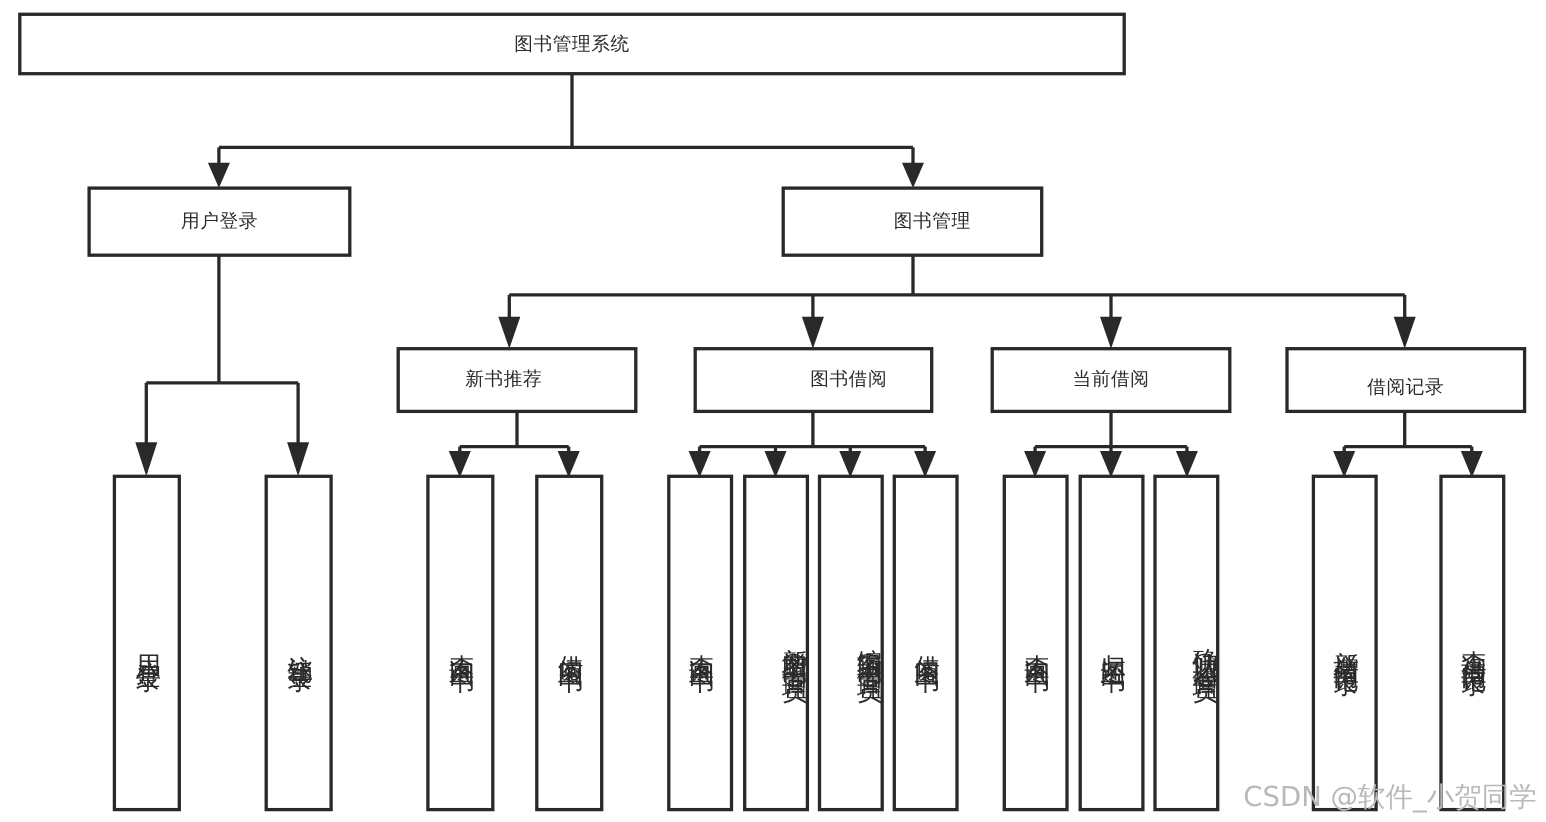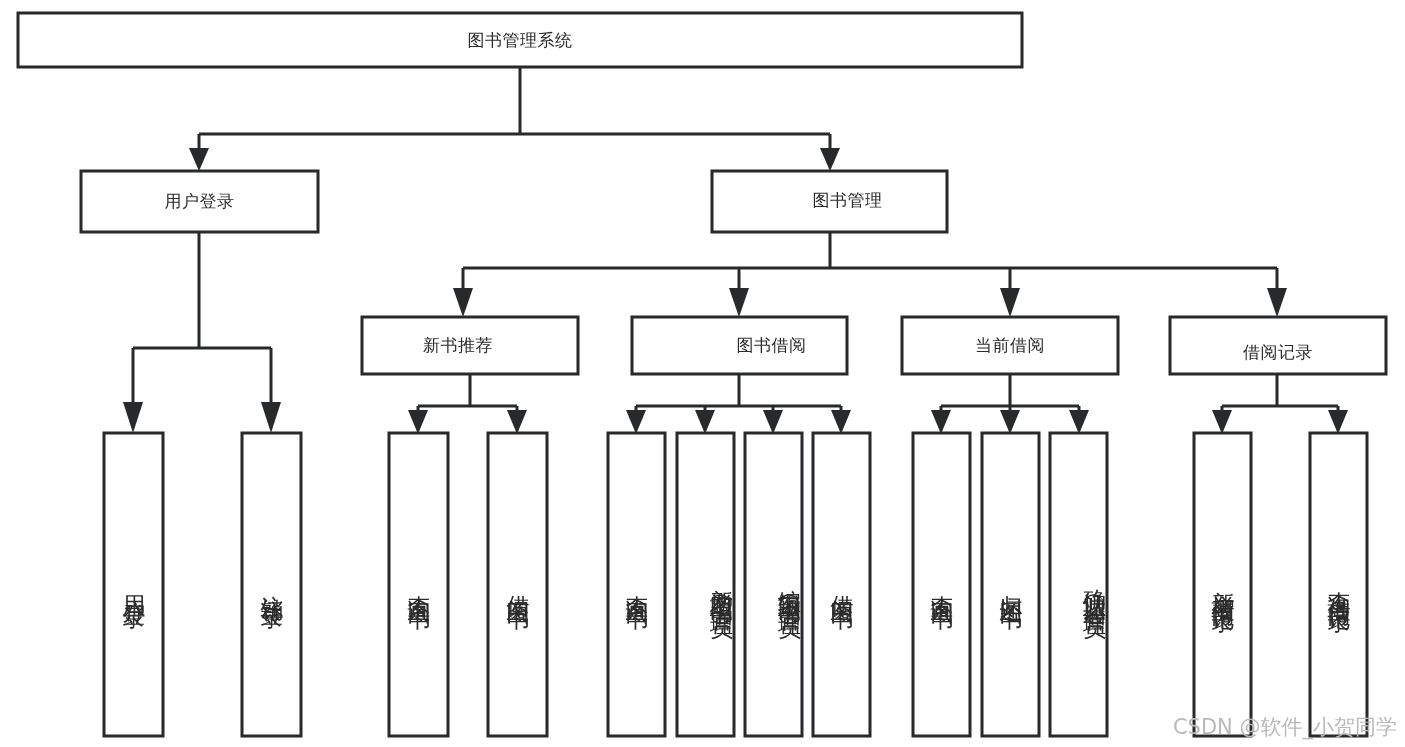--- a/index.html
+++ b/index.html
@@ -60,21 +60,21 @@
     writing-mode: vertical-rl;
     text-orientation: upright;
     font-size: 23px;
     line-height: 1.12;
     letter-spacing: 4px;
   }
   .watermark {
     position: absolute;
     right: 8px;
     bottom: 6px;
-    font-size: 21px;
+    font-size: 25px;
     color: #b9b9b9;
     font-family: "DejaVu Sans", "Liberation Sans", sans-serif;
     white-space: nowrap;
     pointer-events: none;
   }
 </style>
 </head>
 <body>
 
 <div id="diagram-root">

